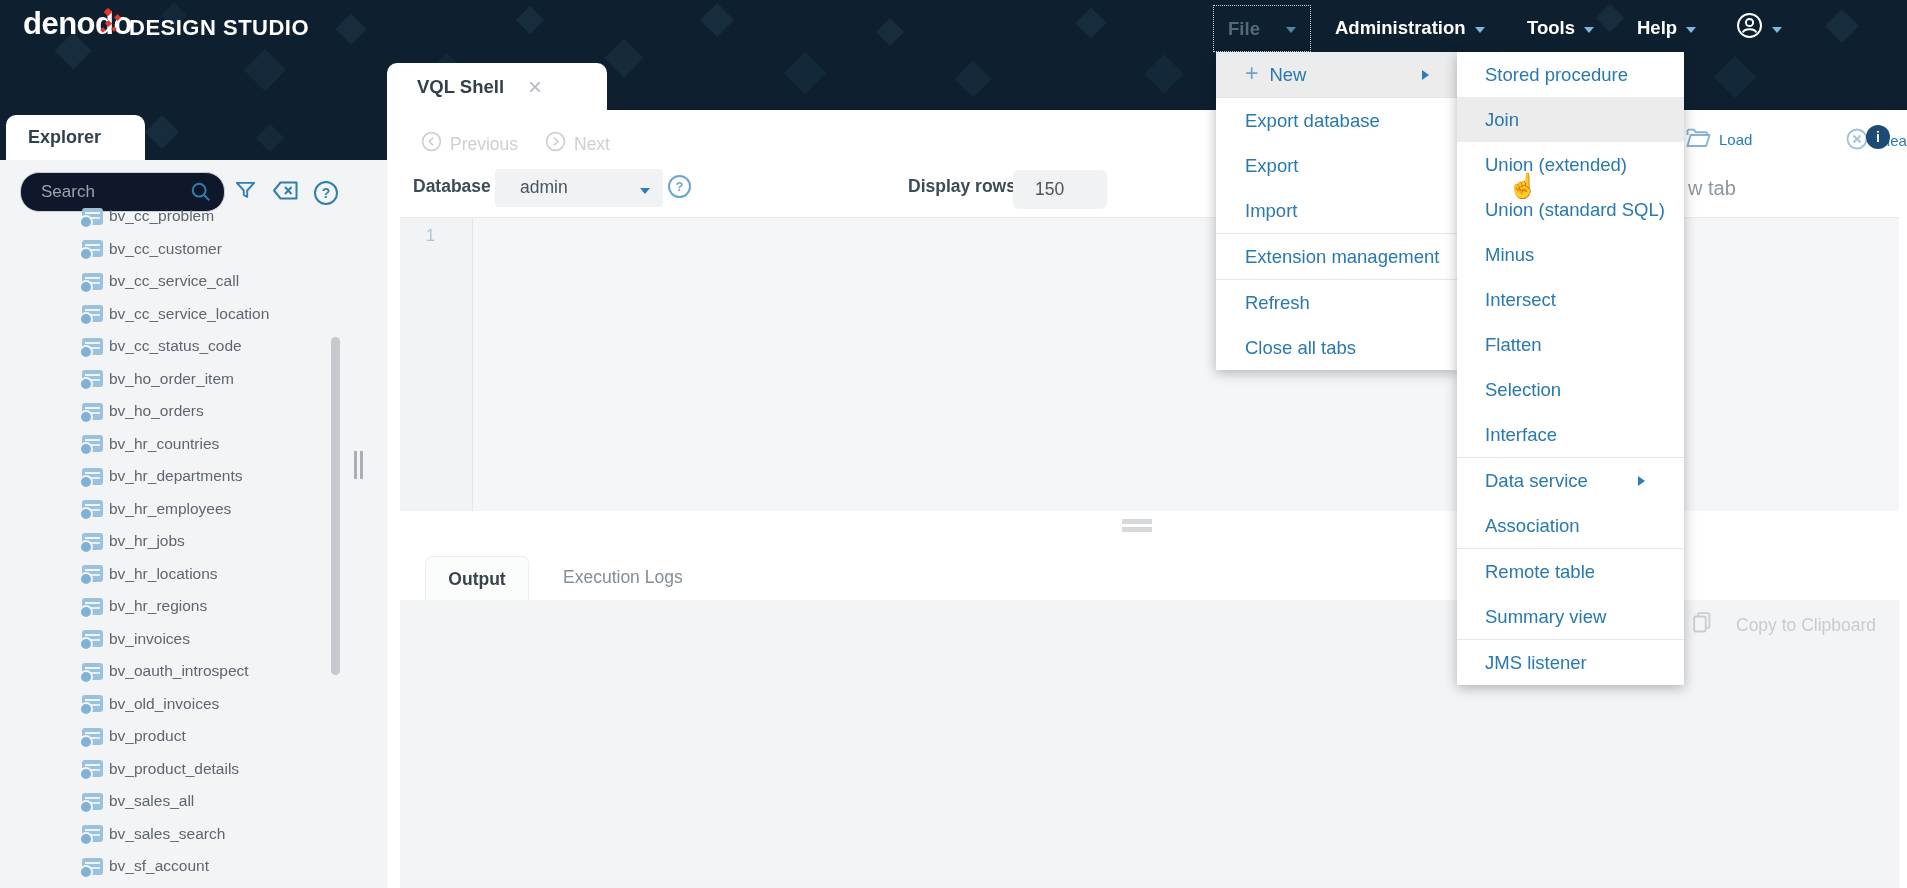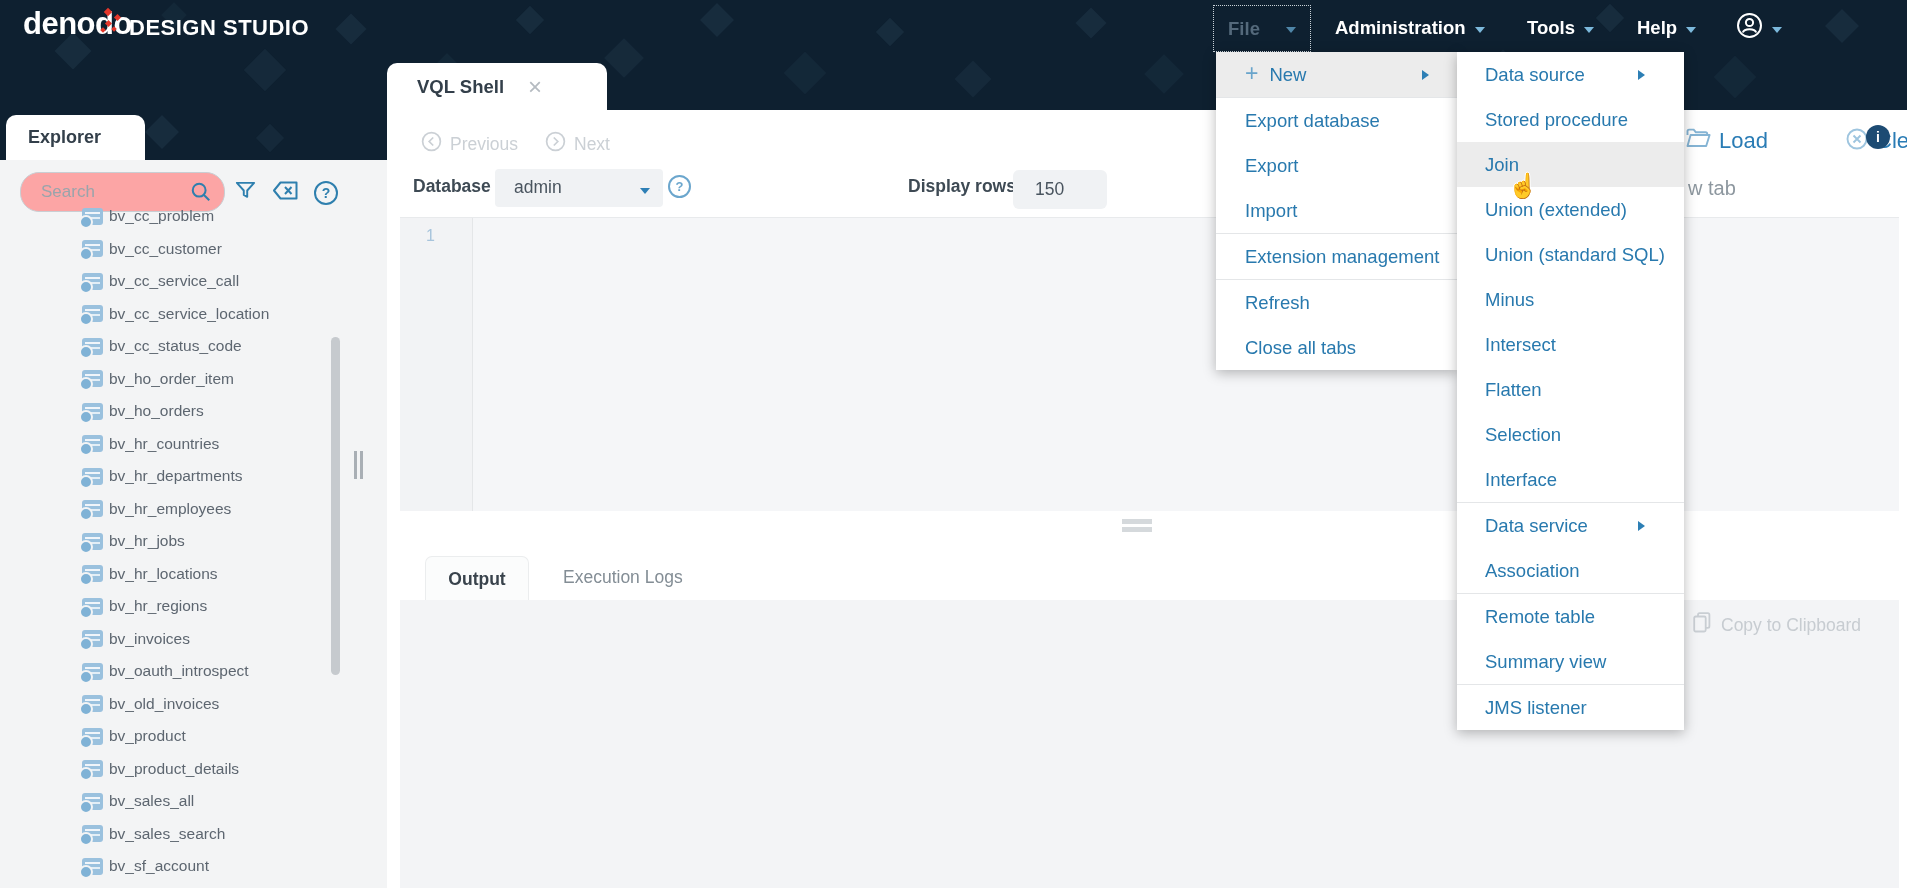--- a/index.html
+++ b/index.html
@@ -21,21 +21,21 @@
            display:flex;align-items:center;justify-content:center;gap:26px;color:#54697b;
            font-weight:bold;font-size:18.5px;cursor:pointer;}
   .filebtn .caret{border-top-color:#4f86a8;}
 
   
   .ex-tab{position:absolute;left:6px;top:115px;width:117px;height:45px;background:#fff;
           border-radius:10px 10px 0 0;display:flex;align-items:center;padding-left:22px;
           font-weight:bold;font-size:18px;color:#333f4a;}
   .ex-panel{position:absolute;left:0;top:160px;width:387px;height:728px;background:#f3f4f5;}
   .search-wrap{position:absolute;left:20px;top:172px;width:203px;height:38px;border:1px solid #c9ced3;
-               border-radius:19px;background:#fca5a5;}
+               border-radius:19px;background:#0f172a;}
   .search-wrap input{position:absolute;left:18px;top:4px;width:145px;height:28px;border:none;outline:none;
                background:transparent;font-size:17px;color:#5d6670;font-family:"Liberation Sans",sans-serif;}
   .search-wrap input::placeholder{color:#9aa4ab;}
   .mag{position:absolute;right:12px;top:8px;}
   .ex-icons{position:absolute;left:234px;top:179px;display:flex;align-items:center;gap:15px;}
   .qmark{width:20px;height:20px;border:2px solid #2e7fae;border-radius:50%;color:#2e7fae;font-weight:bold;
          font-size:14px;display:flex;align-items:center;justify-content:center;}
   .ex-list{position:absolute;left:0;top:200px;width:387px;}
   .ex-row{height:32.5px;display:flex;align-items:center;padding-left:82px;cursor:pointer;}
   .vicon{width:21px;height:17px;border-radius:3px;background:#9ac1de;position:relative;flex:0 0 21px;}
@@ -47,49 +47,49 @@
   .scrollthumb{position:absolute;left:331px;top:337px;width:9px;height:338px;border-radius:4.5px;background:#c6cace;}
   .collapse{position:absolute;left:354px;top:451px;display:flex;gap:3px;cursor:pointer;}
   .collapse div{width:3px;height:28px;background:#a9afb5;}
 
   
   .vql-tab{position:absolute;left:387px;top:63px;width:190px;height:47px;background:#fff;
            border-radius:10px 10px 0 0;display:flex;align-items:center;padding-left:30px;gap:24px;}
   .vql-tab .lbl{font-weight:bold;font-size:18.5px;color:#333f4a;}
   .tab-x{font-size:24px;color:#b5bbc1;line-height:20px;cursor:pointer;}
   .pn{position:absolute;top:131px;display:flex;align-items:center;gap:8px;color:#cbd0d5;font-size:17.5px;}
-  .tool{position:absolute;display:flex;align-items:flex-start;gap:8px;color:#2a7cb5;font-size:22px;cursor:pointer;}
+  .tool{position:absolute;display:flex;align-items:center;gap:8px;color:#2a7cb5;font-size:15px;cursor:pointer;}
   .info-circle{position:absolute;left:1866px;top:125px;width:24px;height:24px;border-radius:50%;
                background:#1d4b73;color:#fff;font-weight:bold;font-size:14px;display:flex;
                align-items:center;justify-content:center;cursor:pointer;}
   .fldlabel{position:absolute;top:176px;font-weight:bold;font-size:17.5px;color:#3e4a54;}
   .dbselect{position:absolute;left:495px;top:169px;width:168px;height:38px;background:#f0f2f4;
             border-radius:4px;cursor:pointer;}
-  .dbselect .val{position:absolute;left:19px;top:8px;font-size:17.5px;color:#49545e;}
+  .dbselect .val{position:absolute;left:25px;top:8px;font-size:17.5px;color:#49545e;}
   .dbselect .caret{position:absolute;right:13px;top:16px;border-top-color:#2d7fb5;}
   .dbhelp{position:absolute;left:668px;top:175px;width:19px;height:19px;border:2px solid #6ba6cd;
           border-radius:50%;color:#6ba6cd;font-weight:bold;font-size:13px;display:flex;
           align-items:center;justify-content:center;cursor:pointer;}
   .rowsinput{position:absolute;left:1013px;top:170px;width:90px;height:37px;background:#f0f2f4;border:none;
              border-radius:6px;font-size:17.5px;color:#49545e;text-indent:20px;outline:none;
              font-family:"Liberation Sans",sans-serif;}
   .wtab{position:absolute;left:1688px;top:177px;font-size:20px;color:#8d979f;}
   .editor{position:absolute;left:400px;top:217px;width:1499px;height:293px;background:#f5f6f8;
           border-top:1px solid #e8eaec;}
   .gutter{position:absolute;left:0;top:0;width:72px;height:293px;background:#f2f3f5;border-right:1px solid #e4e6e8;}
   .lineno{position:absolute;left:26px;top:9px;font-size:16px;color:#a7c4dc;}
   .handle{position:absolute;left:1122px;width:30px;height:4.5px;background:#d5d9dc;cursor:row-resize;}
 
   
   .out-tab{position:absolute;left:425px;top:556px;width:102px;height:44px;background:#fbfcfc;
            border:1px solid #ebedee;border-bottom:none;border-radius:7px 7px 0 0;display:flex;
            align-items:center;justify-content:center;font-weight:bold;font-size:17.5px;color:#39434c;cursor:pointer;}
   .logs-tab{position:absolute;left:563px;top:567px;font-size:17.5px;color:#838d95;cursor:pointer;}
   .out-panel{position:absolute;left:400px;top:600px;width:1499px;height:288px;background:#f3f4f6;}
-  .copybtn{position:absolute;left:1693px;top:612px;display:flex;align-items:center;gap:10px;
+  .copybtn{position:absolute;left:1693px;top:612px;display:flex;align-items:center;gap:25px;
            color:#c7ccd1;font-size:17.5px;}
 
   
   .menu-panel{position:absolute;background:#fff;box-shadow:0 3px 12px rgba(0,0,0,.28);z-index:50;}
   .menu-item{height:45px;display:flex;align-items:center;color:#2879ae;font-size:18.5px;
              position:relative;cursor:pointer;}
   .file-menu .menu-item{padding-left:29px;}
   .sub-menu .menu-item{padding-left:28px;}
   .menu-sep{height:1px;background:#e4e6e8;}
   .mi-hover{background:#ececec;}
@@ -389,24 +389,20 @@
     <div class="menu-item">
         <span>Refresh</span>
       </div>
     <div class="menu-item">
         <span>Close all tabs</span>
       </div>
   </div>
 
   <div class="menu-panel sub-menu" style="left:1457px;top:52px;width:227px;">
     <div class="menu-item">
-      <span>Data source</span>
-      <span class="tri-right"></span>
-    </div>
-    <div class="menu-item">
         <span>Stored procedure</span>
       </div>
     <div class="menu-item mi-hover">
         <span>Join</span>
       </div>
     <div class="menu-item">
         <span>Union (extended)</span>
       </div>
     <div class="menu-item">
         <span>Union (standard SQL)</span>

